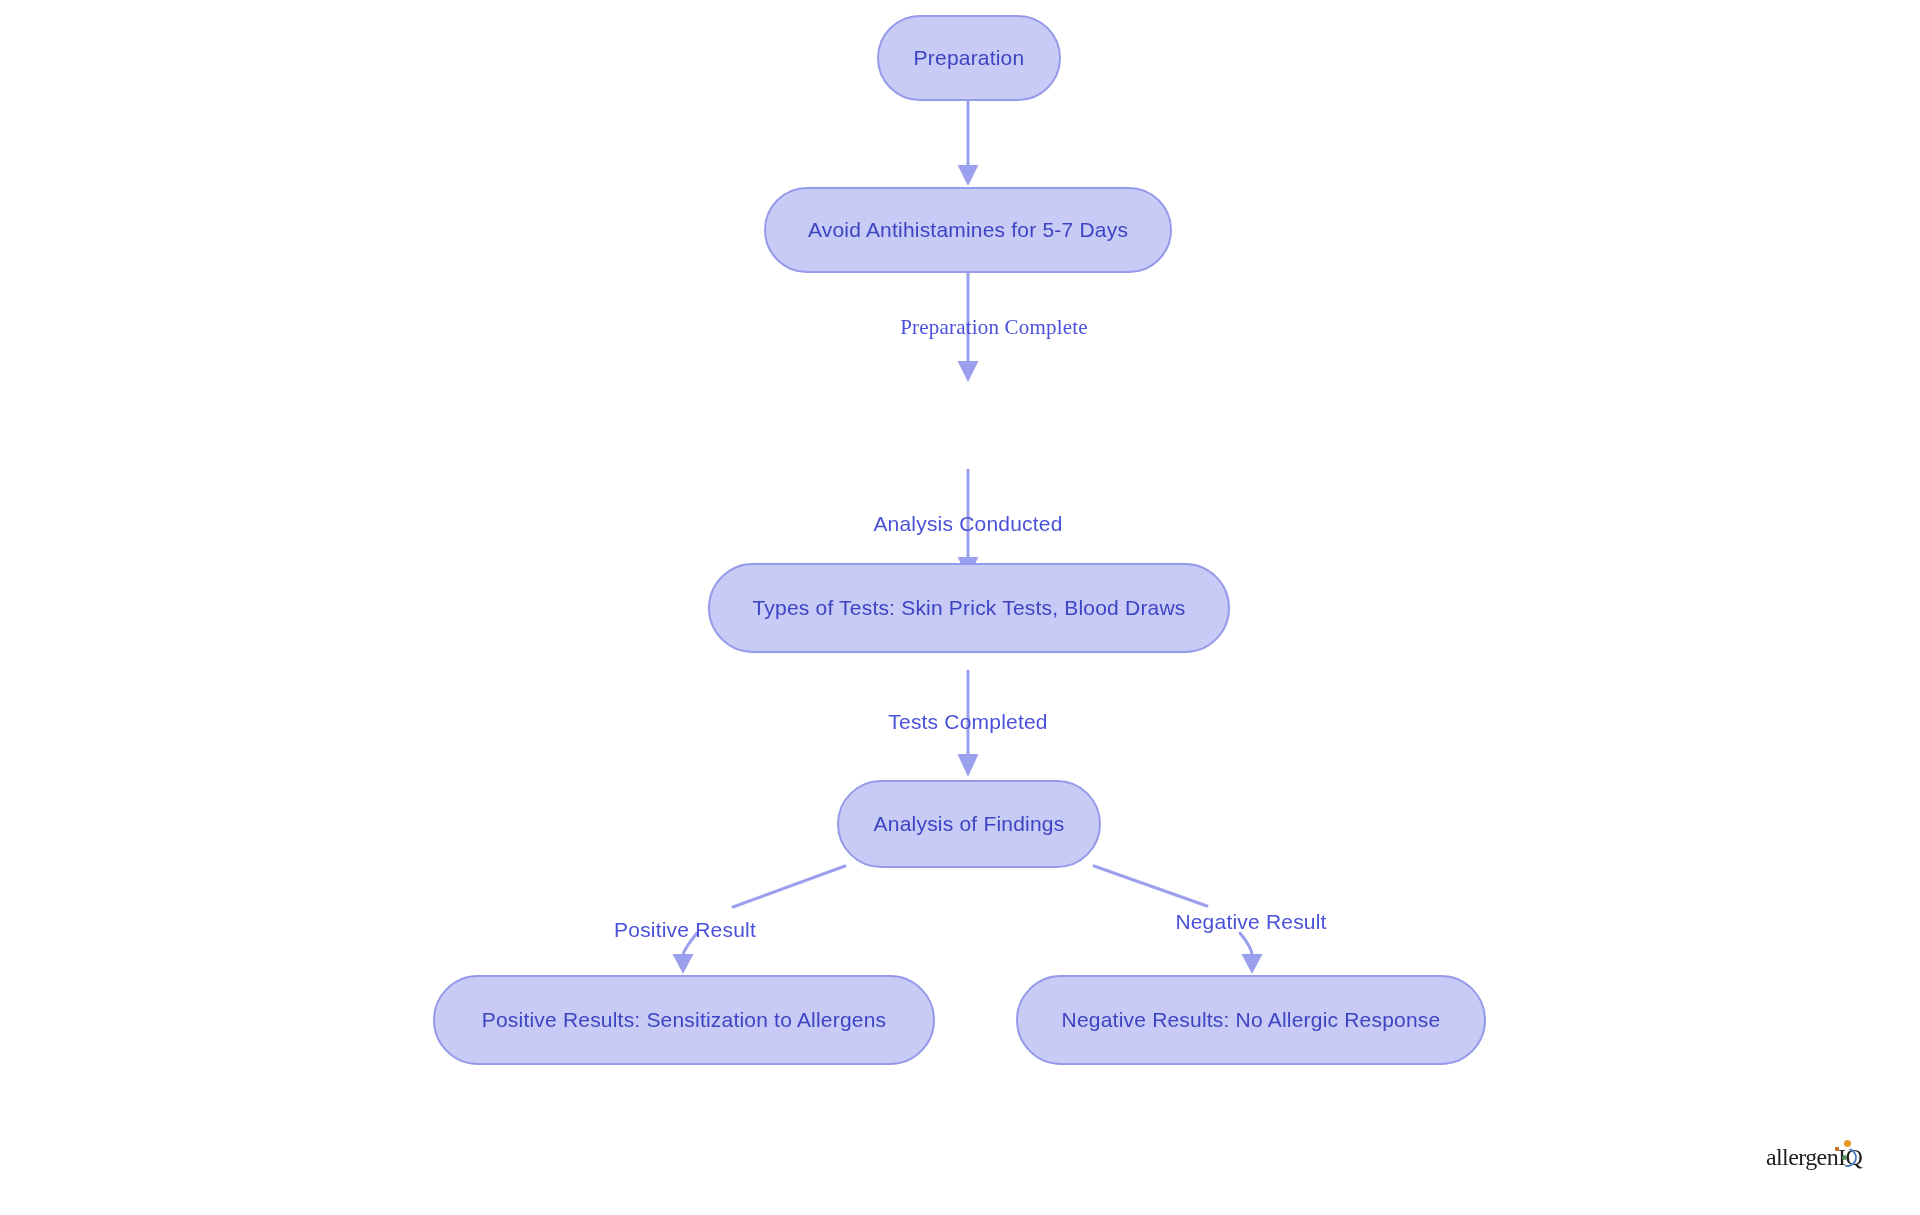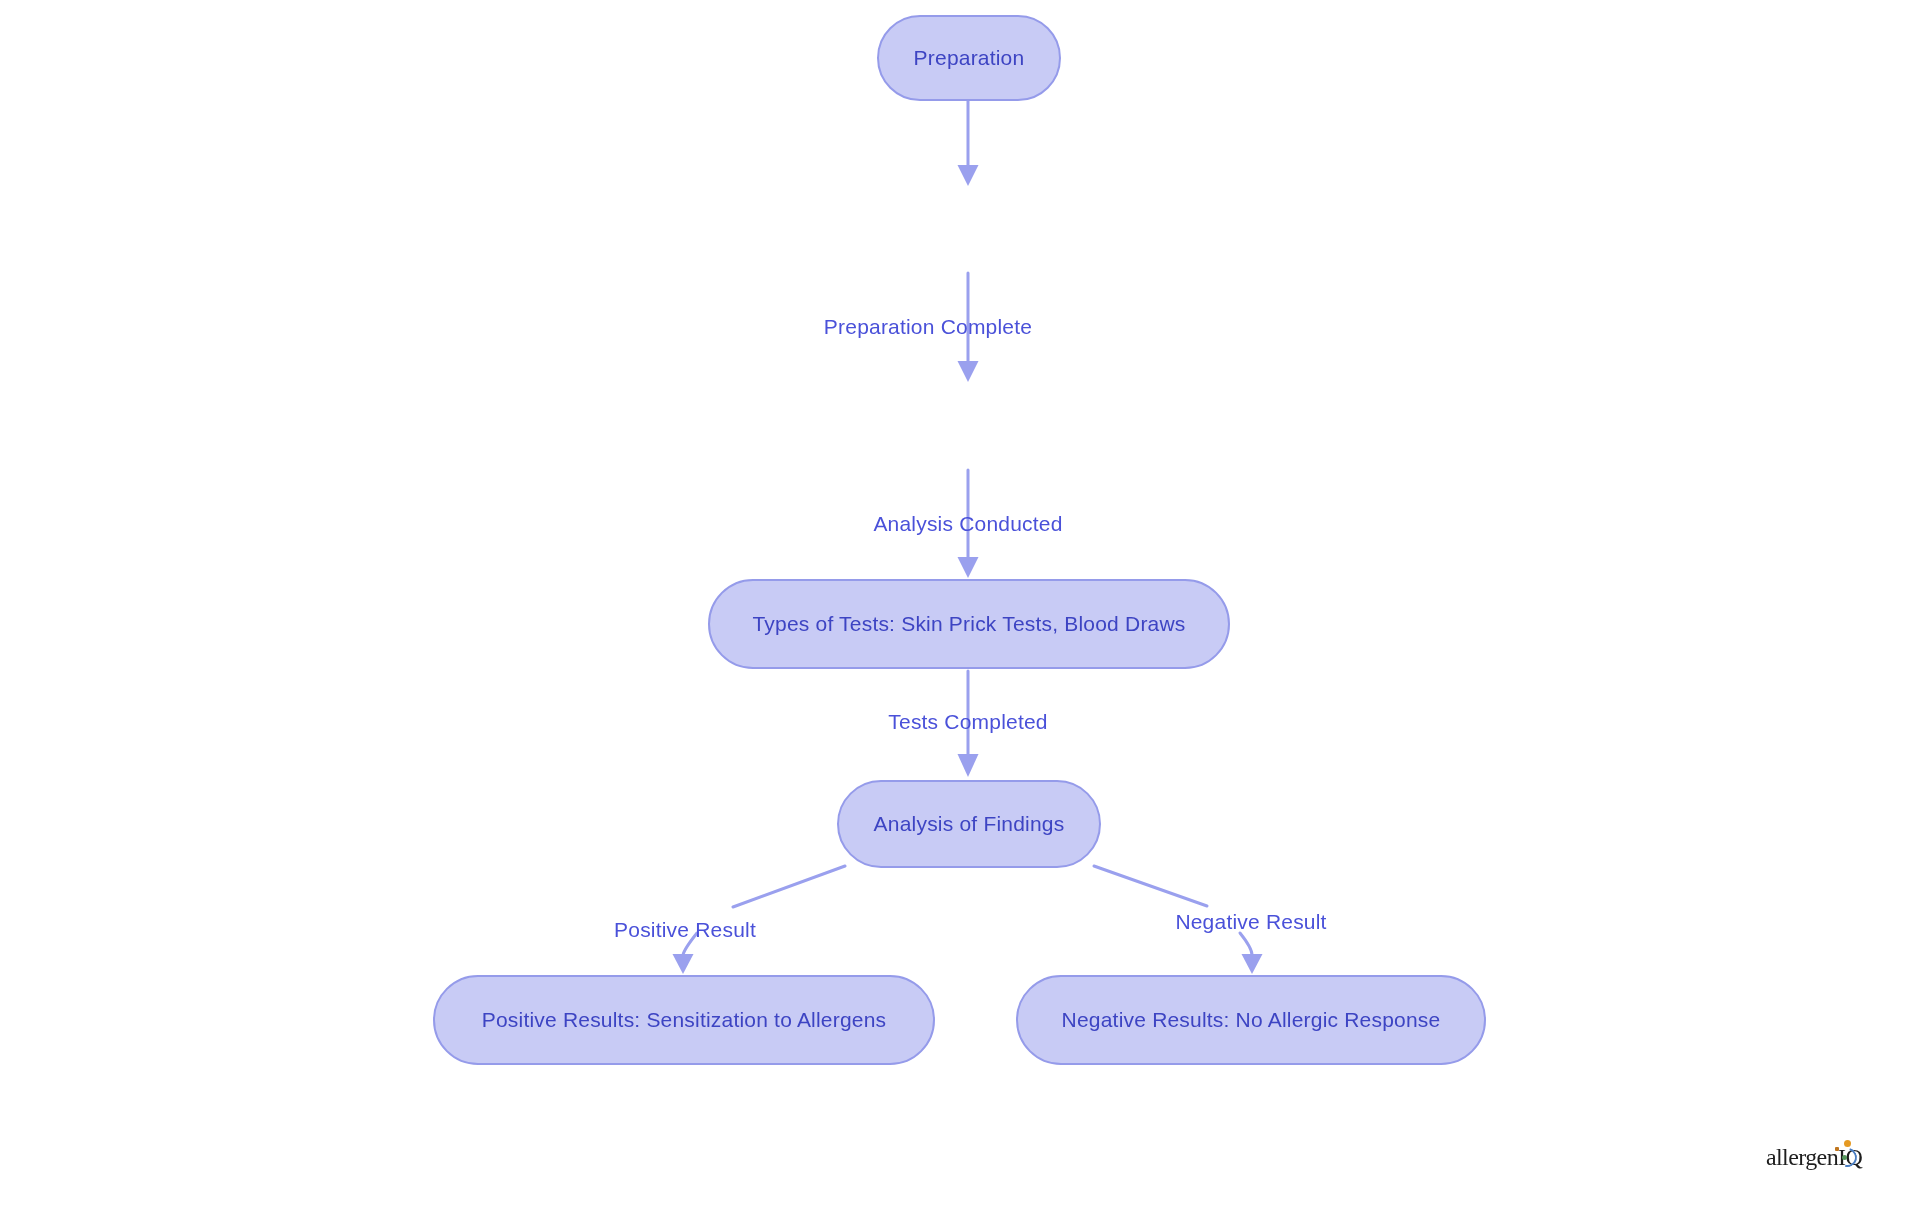--- a/index.html
+++ b/index.html
@@ -118,31 +118,32 @@
     <path class="edge-line" d="M697,933 C689,943 684,950 683,955"></path>
     <polygon class="arrowhead" points="672.5,954 693.5,954 683,974"></polygon>
 
     <path class="edge-line" d="M1094,866 L1207,906"></path>
     <path class="edge-line" d="M1240,933 C1248,943 1252,950 1252,955"></path>
     <polygon class="arrowhead" points="1241.5,954 1262.5,954 1252,974"></polygon>
   </svg>
 
   <div class="node" style="left:877px; top:15px; width:184px; height:86px;">Preparation</div>
 
+  <div class="node" style="left:764px; top:187px; width:408px; height:86px;">Avoid Antihistamines for 5-7 Days</div>
 
 
-  <div class="node" style="left:708px; top:579px; width:522px; height:90px;">Types of Tests: Skin Prick Tests, Blood Draws</div>
+  <div class="node" style="left:708px; top:563px; width:522px; height:90px;">Types of Tests: Skin Prick Tests, Blood Draws</div>
 
   <div class="node" style="left:433px; top:975px; width:502px; height:90px;">Positive Results: Sensitization to Allergens</div>
 
   <div class="node" style="left:837px; top:780px; width:264px; height:88px;">Analysis of Findings</div>
 
   <div class="node" style="left:1016px; top:975px; width:470px; height:90px;">Negative Results: No Allergic Response</div>
 
-  <div class="edge-label" style="left:928px; top:327px;">Preparation Complete</div>
+  <div class="edge-label" style="left:994px; top:327px;font-family:Liberation Serif, serif;">Preparation Complete</div>
 
   <div class="edge-label" style="left:968px; top:524px;">Analysis Conducted</div>
 
   <div class="edge-label" style="left:968px; top:722px;">Tests Completed</div>
 
   <div class="edge-label" style="left:685px; top:922px;margin-top:8px;">Positive Result</div>
 
   <div class="edge-label" style="left:1251px; top:922px;">Negative Result</div>
 
   <div class="logo">

